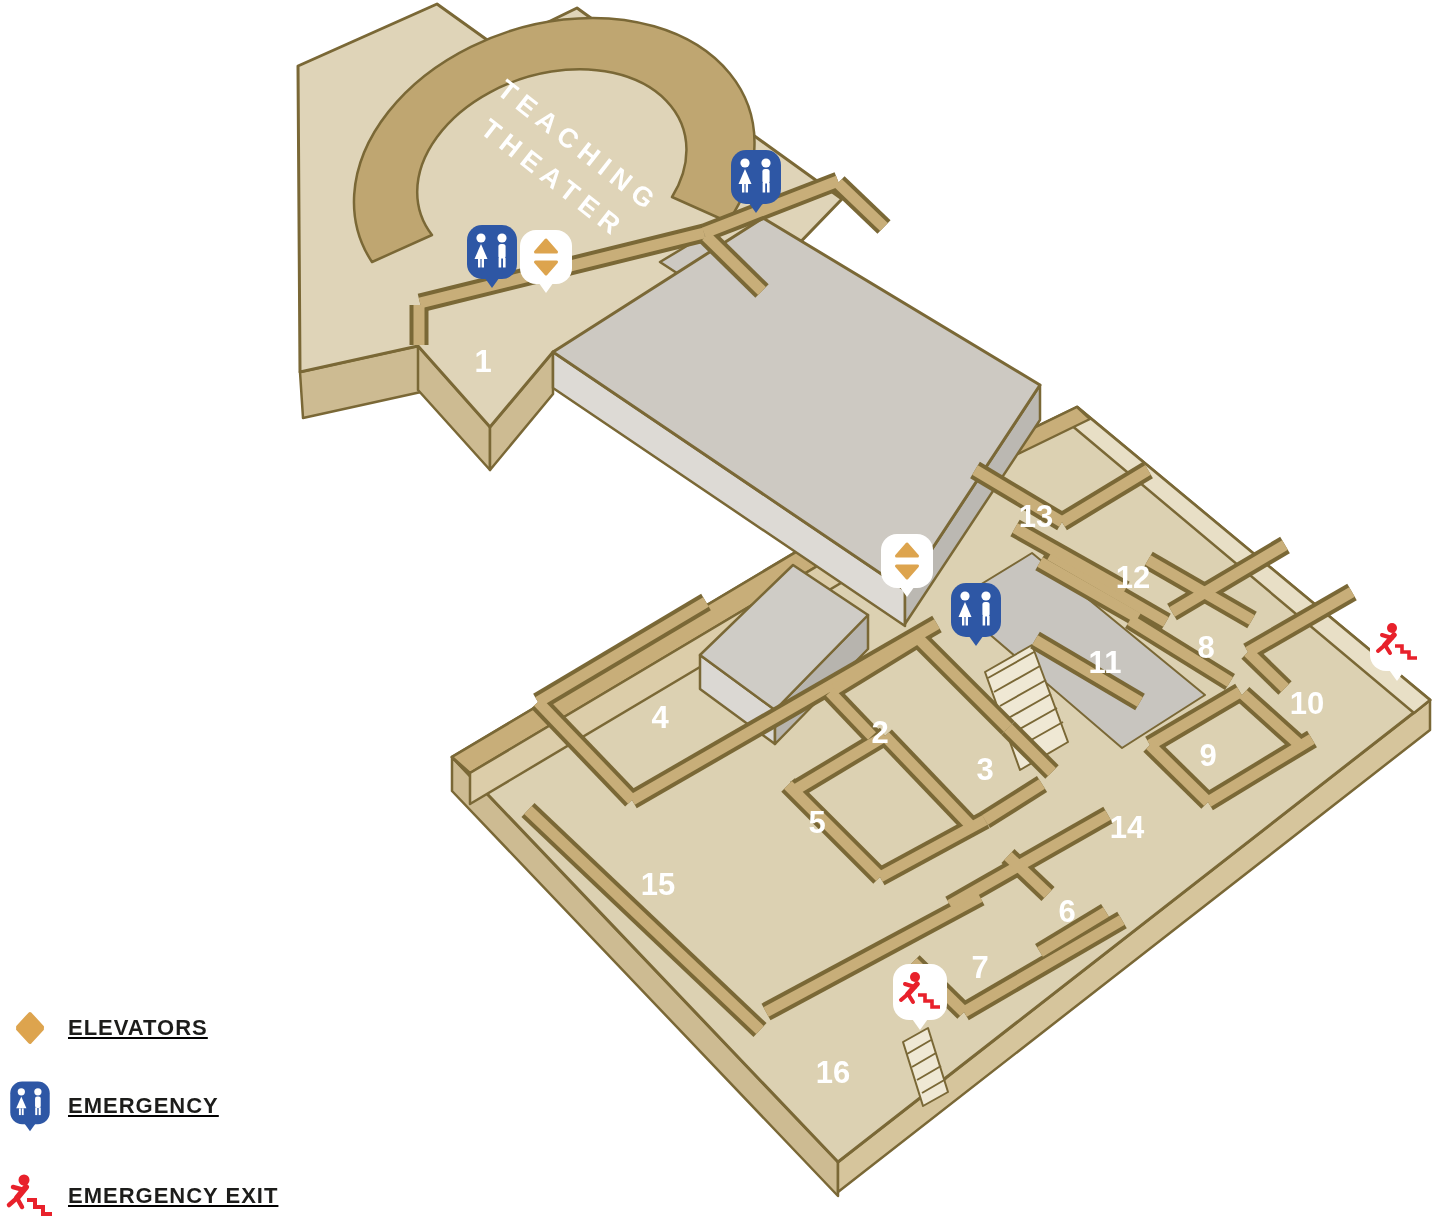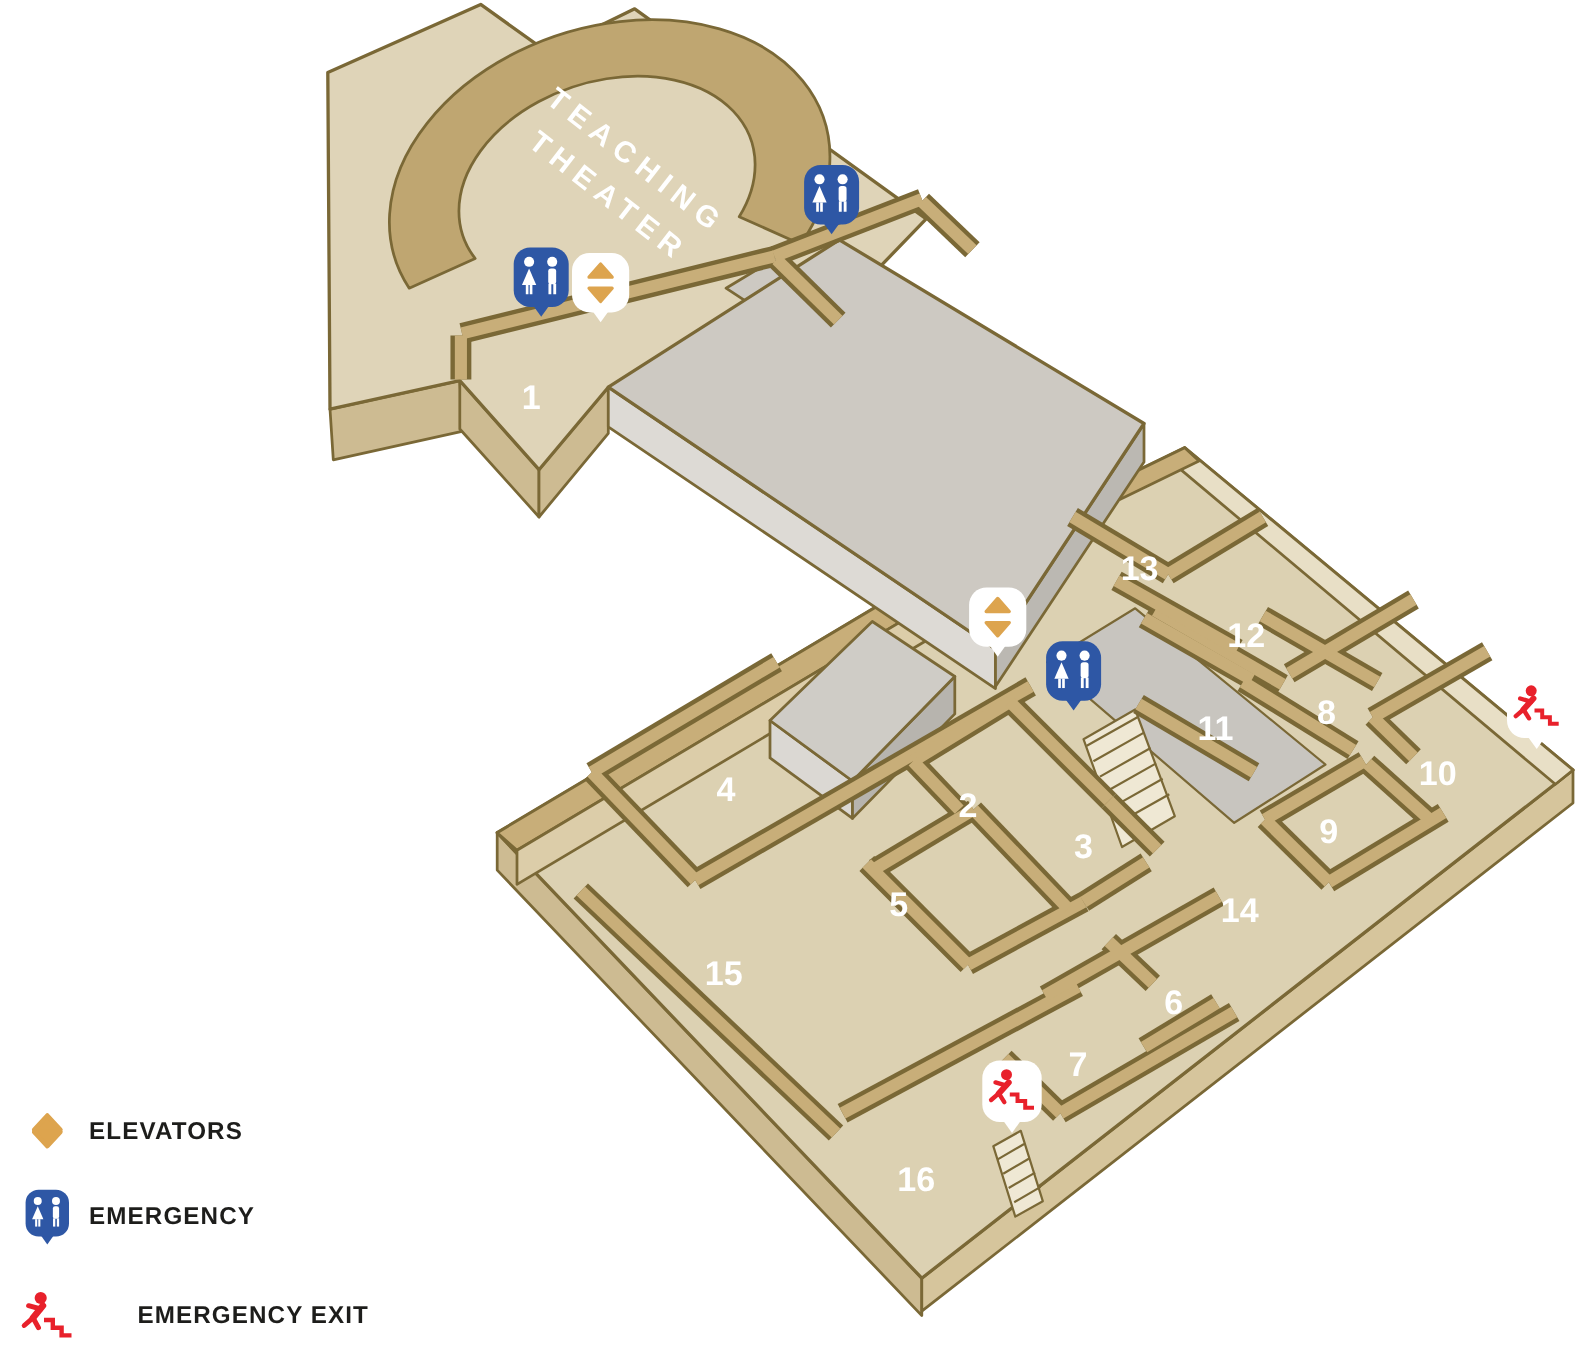--- a/index.html
+++ b/index.html
@@ -9,26 +9,26 @@
   .room-label{fill:#ffffff;font-size:31px;font-weight:bold;text-anchor:middle;}
   .wall{stroke:#7A6836;stroke-width:19;fill:none;stroke-linecap:butt;}
   .wall-inner{stroke:#C8AE79;stroke-width:11;fill:none;stroke-linecap:butt;}
   .outline{stroke:#7A6836;stroke-linejoin:round;}
   #theater-label{
     position:absolute;left:429px;top:118px;width:250px;height:120px;
     transform:rotate(38deg);transform-origin:50% 50%;
     color:#ffffff;font-weight:bold;font-size:27px;letter-spacing:7px;
     text-align:center;line-height:1.5;user-select:none;
   }
-  .legend-row{position:absolute;left:13px;display:flex;align-items:center;height:60px;}
+  .legend-row{position:absolute;left:0;display:flex;align-items:center;height:60px;text-decoration:underline;}
   .legend-icon{width:60px;height:60px;flex:0 0 60px;}
   .legend-label{color:#1d1d1b;font-weight:bold;font-size:22px;letter-spacing:1px;margin-left:8px;white-space:nowrap;}
   #legend-elevators-row{top:998px;}
   #legend-restrooms-row{top:1076px;}
-  #legend-emergency-row{top:1166px;gap:44px;}
+  #legend-emergency-row{top:1166px;}
 </style>
 </head>
 <body>
 
 <div id="stage">
 
 <svg id="map" width="1438" height="1231" viewBox="0 0 1438 1231" style="position:absolute;left:0;top:0;">
 
   <defs>
 

